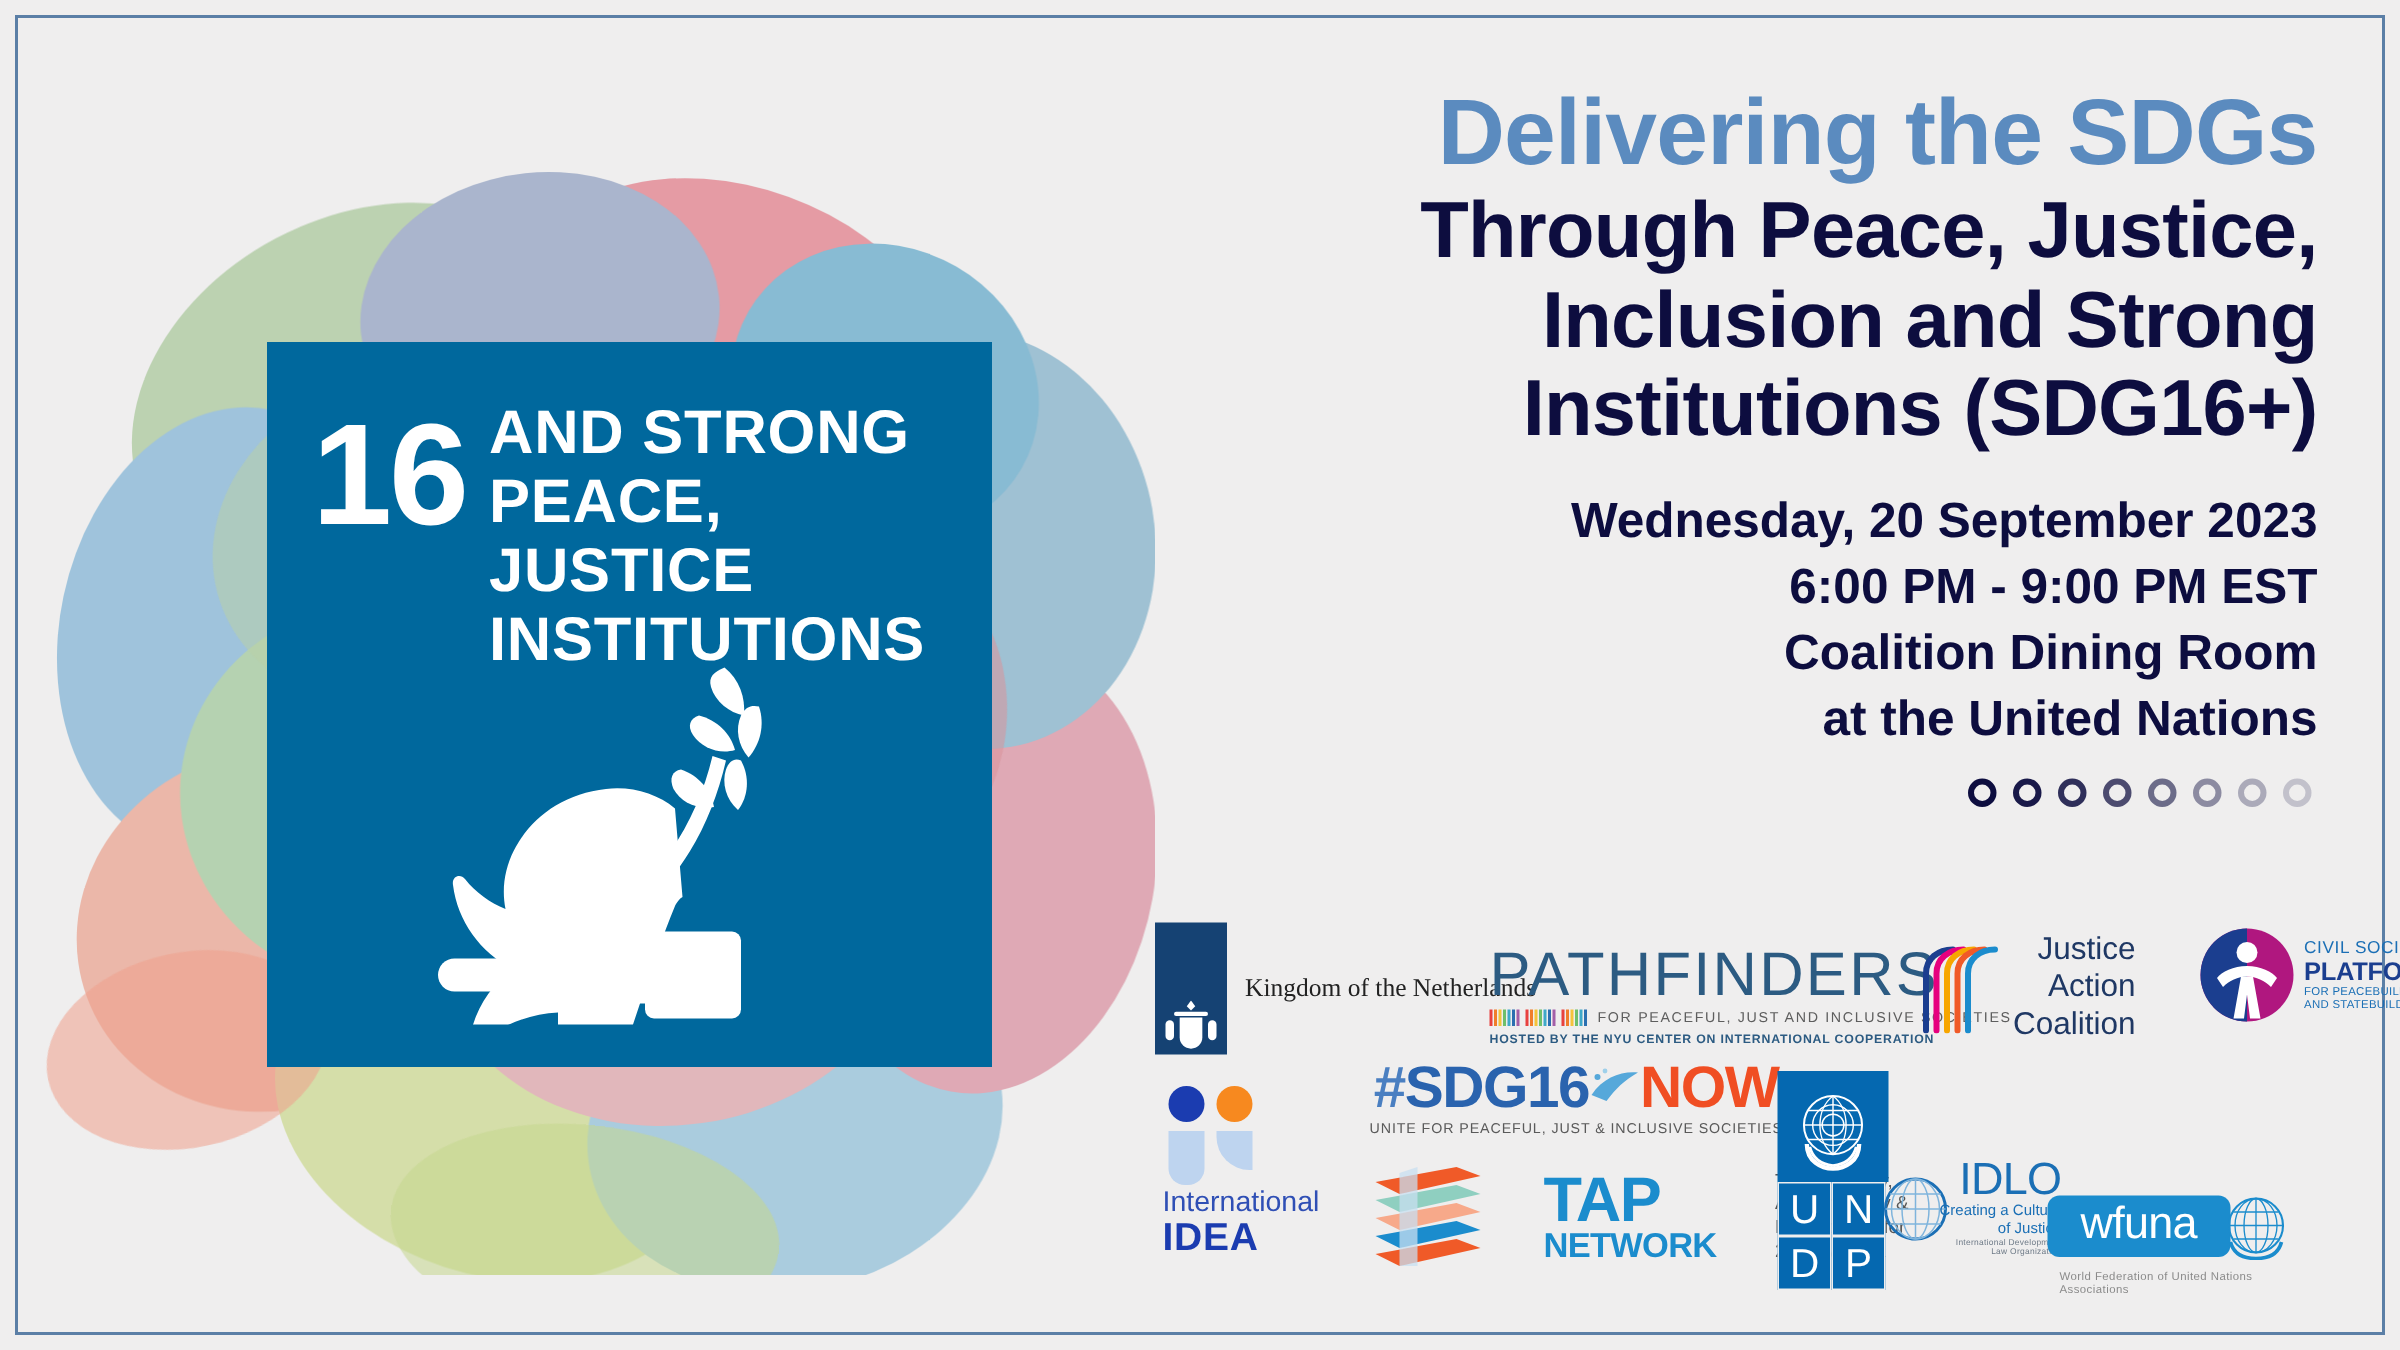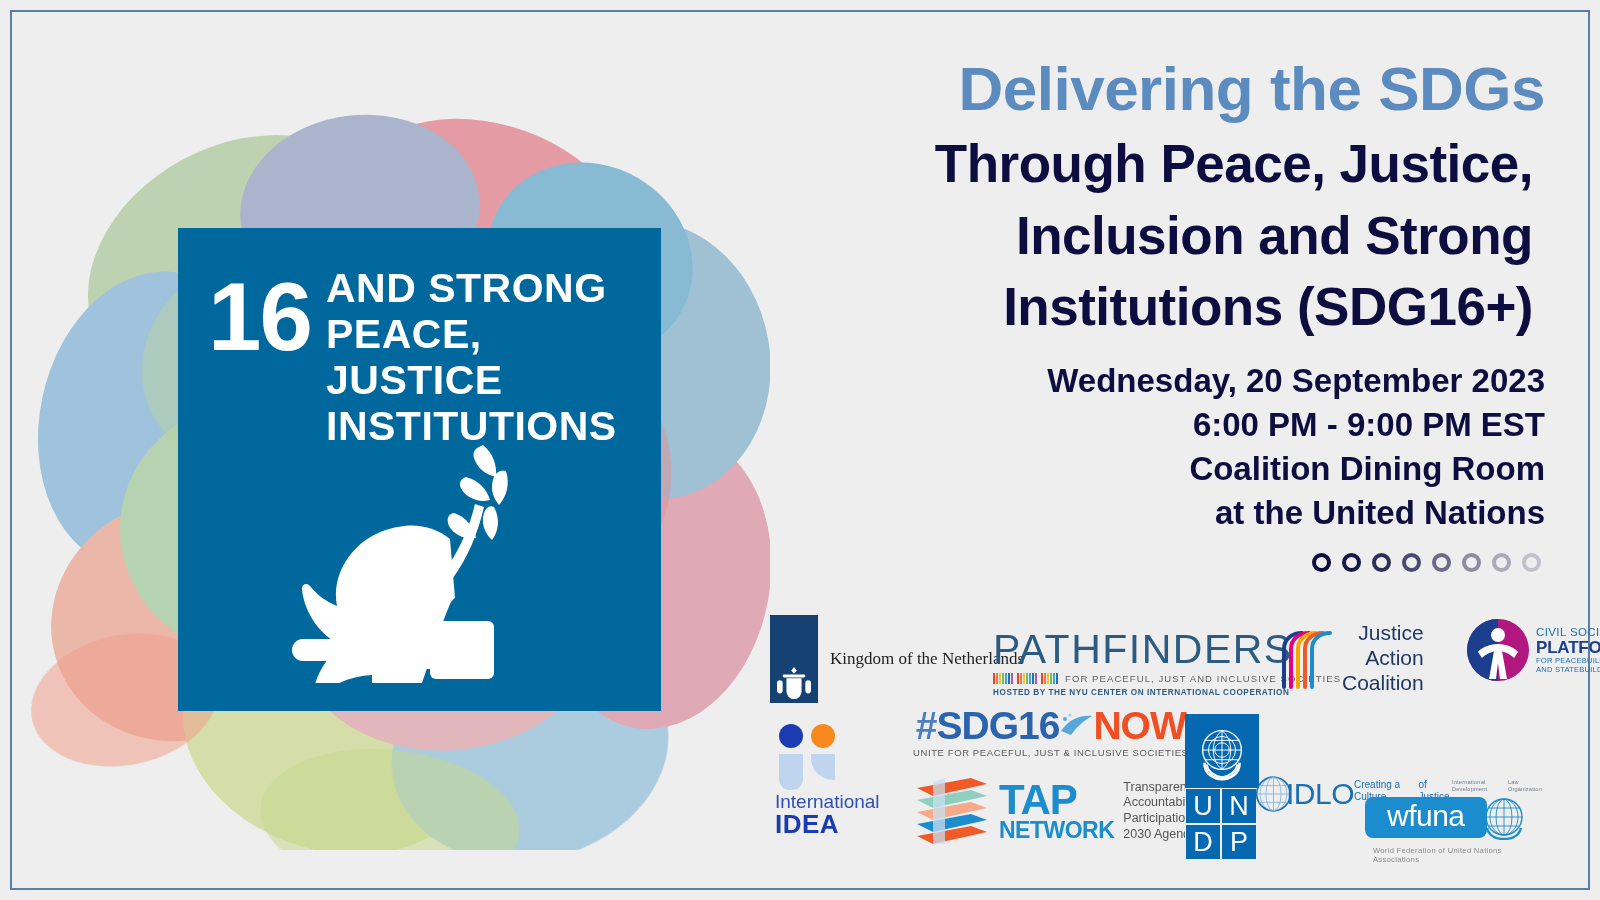--- a/index.html
+++ b/index.html
@@ -40,21 +40,21 @@
   .sdg-art{position:absolute;left:100px;top:205px;width:290px;height:250px;}
 
   
   .right{position:absolute;left:770px;top:56px;width:775px;text-align:right;}
   .h-line1{
     color:#5b8bbf;font-weight:800;font-size:62px;line-height:1.06;
     letter-spacing:-.5px;margin:0 0 2px 0;
   }
   .h-line2{
     color:#0d0d3f;font-weight:800;font-size:53px;line-height:1.13;
-    letter-spacing:-.5px;margin:12px;
+    letter-spacing:-.5px;margin:0;
   }
   .details{margin-top:22px;color:#0d0d3f;font-weight:700;font-size:33px;line-height:1.33;}
   .details div{margin:0;}
 
   .dots{margin-top:18px;display:flex;justify-content:flex-end;gap:11px;padding-right:4px;}
   .dot{width:19px;height:19px;border-radius:50%;box-sizing:border-box;border:4px solid #0d0d3f;}
 
   
   .logos{position:absolute;left:765px;top:612px;width:780px;height:250px;}
 
@@ -88,21 +88,21 @@
   
   .sdgnow{left:148px;top:94px;flex-direction:column;align-items:center;}
   .sdgnow-main{font-size:39px;font-weight:800;letter-spacing:-1px;line-height:1;display:flex;align-items:baseline;}
   .sdgnow-blue{color:#4a7fc1;}
   .sdgnow-dblue{color:#2a63ae;}
   .sdgnow-orange{color:#f04e23;}
   .sdgnow-wing{position:relative;display:inline-block;width:34px;height:26px;}
   .sdgnow-sub{color:#5a5a5a;font-size:9.5px;letter-spacing:.6px;margin-top:2px;}
 
   
-  .tap{left:148px;top:162px;}
+  .tap{left:148px;top:162px;gap:30px;}
   .tap-mark{width:78px;height:74px;}
   .tap-words{margin-left:8px;display:flex;flex-direction:column;line-height:.92;}
   .tap-t{color:#1b8ccd;font-size:42px;font-weight:800;letter-spacing:-1px;}
   .tap-n{color:#1b8ccd;font-size:23px;font-weight:800;letter-spacing:-.5px;}
   .tap-desc{margin-left:9px;color:#555;font-size:12.5px;line-height:1.25;}
 
   
   .undp{left:420px;top:102px;flex-direction:column;}
   .undp-em{width:74px;height:74px;background:#0568b0;display:flex;align-items:center;justify-content:center;}
   .undp-letters{display:flex;flex-wrap:wrap;width:74px;}
@@ -123,21 +123,21 @@
   .csp-mark{width:66px;height:66px;position:relative;}
   .csp-text{margin-left:5px;line-height:1.12;}
   .csp-l1{color:#1b6fb5;font-size:11.5px;letter-spacing:.4px;}
   .csp-l2{color:#1b3e8f;font-size:17px;font-weight:800;letter-spacing:-.2px;}
   .csp-l3{color:#1b6fb5;font-size:7.6px;letter-spacing:.2px;}
   .csp-l4{color:#1b6fb5;font-size:7.6px;letter-spacing:.2px;}
 
   
   .idlo{left:490px;top:160px;}
   .idlo-globe{width:44px;height:44px;}
-  .idlo-text{margin-left:-6px;display:flex;flex-direction:row;}
+  .idlo-text{margin-left:-6px;display:flex;flex-direction:column;text-align:right;}
   .idlo-word{color:#1b6fb5;font-size:30px;font-weight:400;letter-spacing:-.5px;line-height:1;}
   .idlo-s1{color:#1b6fb5;font-size:10px;line-height:1.18;}
   .idlo-s2{color:#6f7b88;font-size:5.6px;line-height:1.2;letter-spacing:.2px;}
 
   
   .wfuna{left:600px;top:182px;}
   .wfuna-pill{
     background:#1b8ccd;color:#fff;font-size:30px;font-weight:400;
     padding:4px 22px 7px 22px;border-radius:8px;line-height:1;letter-spacing:-.5px;
   }

